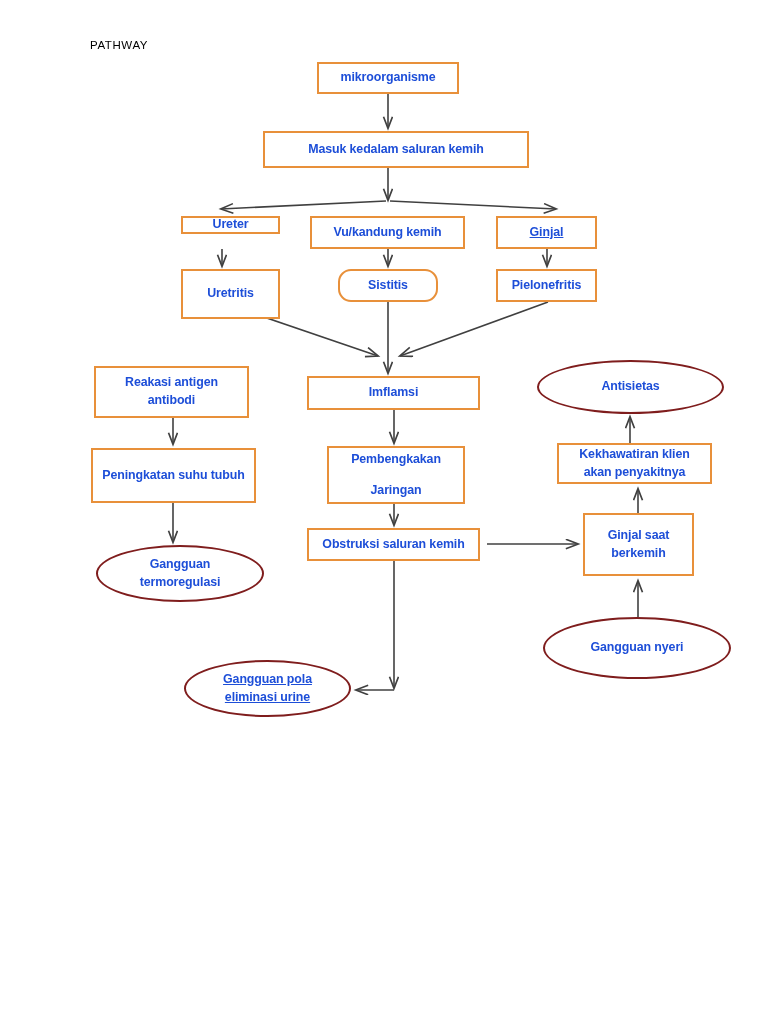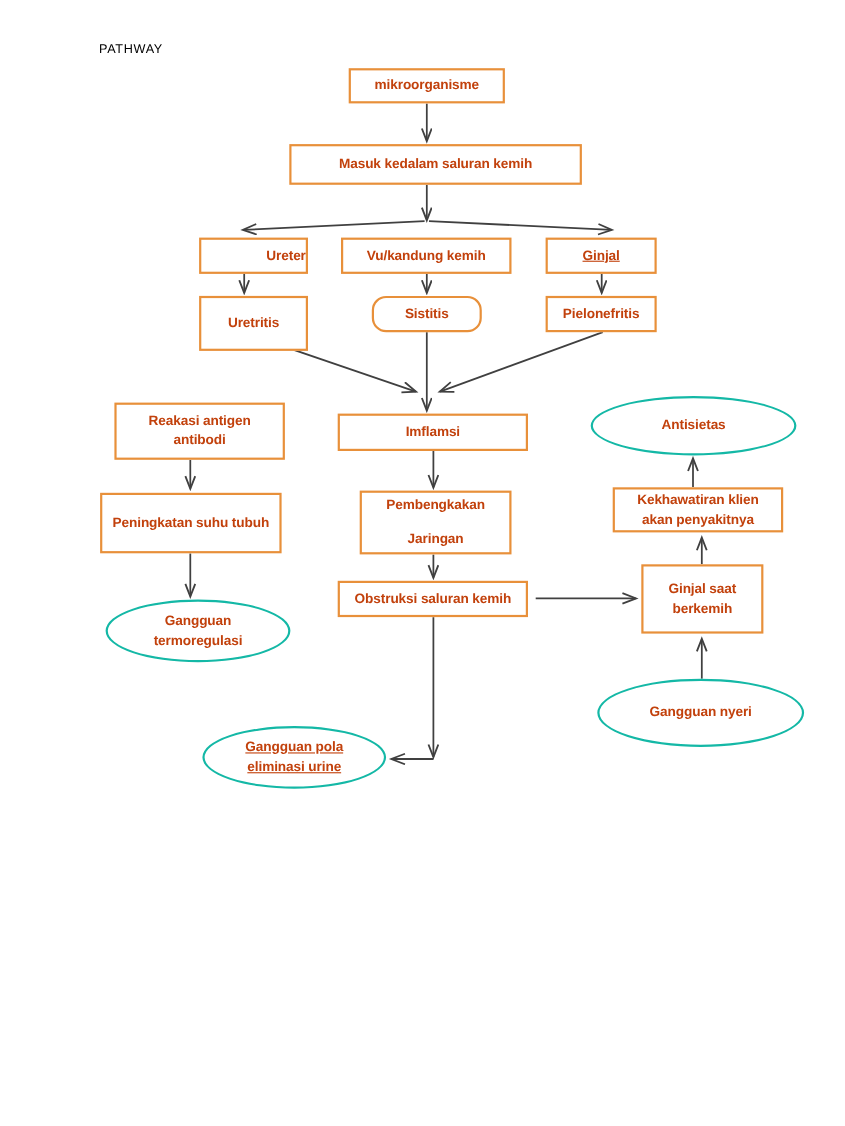--- a/index.html
+++ b/index.html
@@ -37,33 +37,33 @@
     white-space: nowrap;
   }
   .node {
     position: absolute;
     box-sizing: border-box;
     display: flex;
     flex-direction: column;
     align-items: center;
     justify-content: center;
     text-align: center;
-    color: #c2410c;
+    color: #1d4ed8;
     font-size: 12.4px;
     line-height: 1.45;
     font-weight: 600;
     letter-spacing: -0.1px;
     z-index: 2;
   }
   .node.box {
     border: 2px solid #E8903A;
     background: #ffffff;
   }
   .node.ellipse {
-    border: 2px solid #14b8a6;
+    border: 2px solid #7f1d1d;
     background: #ffffff;
     border-radius: 50%;
   }
   .node .line2 {
     display: block;
   }
   .node.spaced .line2 {
     margin-top: 13px;
   }
 </style>
@@ -120,21 +120,21 @@
   </svg>
 
   <div class="node box" style="left:317px;top:62px;width:142px;height:32px;">
     <span>mikroorganisme</span>
   </div>
 
   <div class="node box" style="left:263px;top:131px;width:266px;height:37px;">
     <span>Masuk kedalam saluran kemih</span>
   </div>
 
-  <div class="node box" style="left:181px;top:216px;width:99px;height:33px;align-items:flex-end;">
+  <div class="node box" style="left:181px;top:216px;width:99px;height:18px;">
     <span>Ureter</span>
   </div>
 
   <div class="node box" style="left:310px;top:216px;width:155px;height:33px;">
     <span>Vu/kandung kemih</span>
   </div>
 
   <div class="node box" style="left:496px;top:216px;width:101px;height:33px;text-decoration:underline;">
     <span>Ginjal</span>
   </div>
@@ -144,21 +144,21 @@
   </div>
 
   <div class="node box" style="left:338px;top:269px;width:100px;height:33px;border-radius:13px;">
     <span>Sistitis</span>
   </div>
 
   <div class="node box" style="left:496px;top:269px;width:101px;height:33px;">
     <span>Pielonefritis</span>
   </div>
 
-  <div class="node box" style="left:104px;top:366px;width:155px;height:52px;">
+  <div class="node box" style="left:94px;top:366px;width:155px;height:52px;">
     <span>Reakasi antigen</span>
     <span class="line2">antibodi</span>
   </div>
 
   <div class="node box" style="left:307px;top:376px;width:173px;height:34px;">
     <span>Imflamsi</span>
   </div>
 
   <div class="node ellipse" style="left:537px;top:360px;width:187px;height:54px;">
     <span>Antisietas</span>

